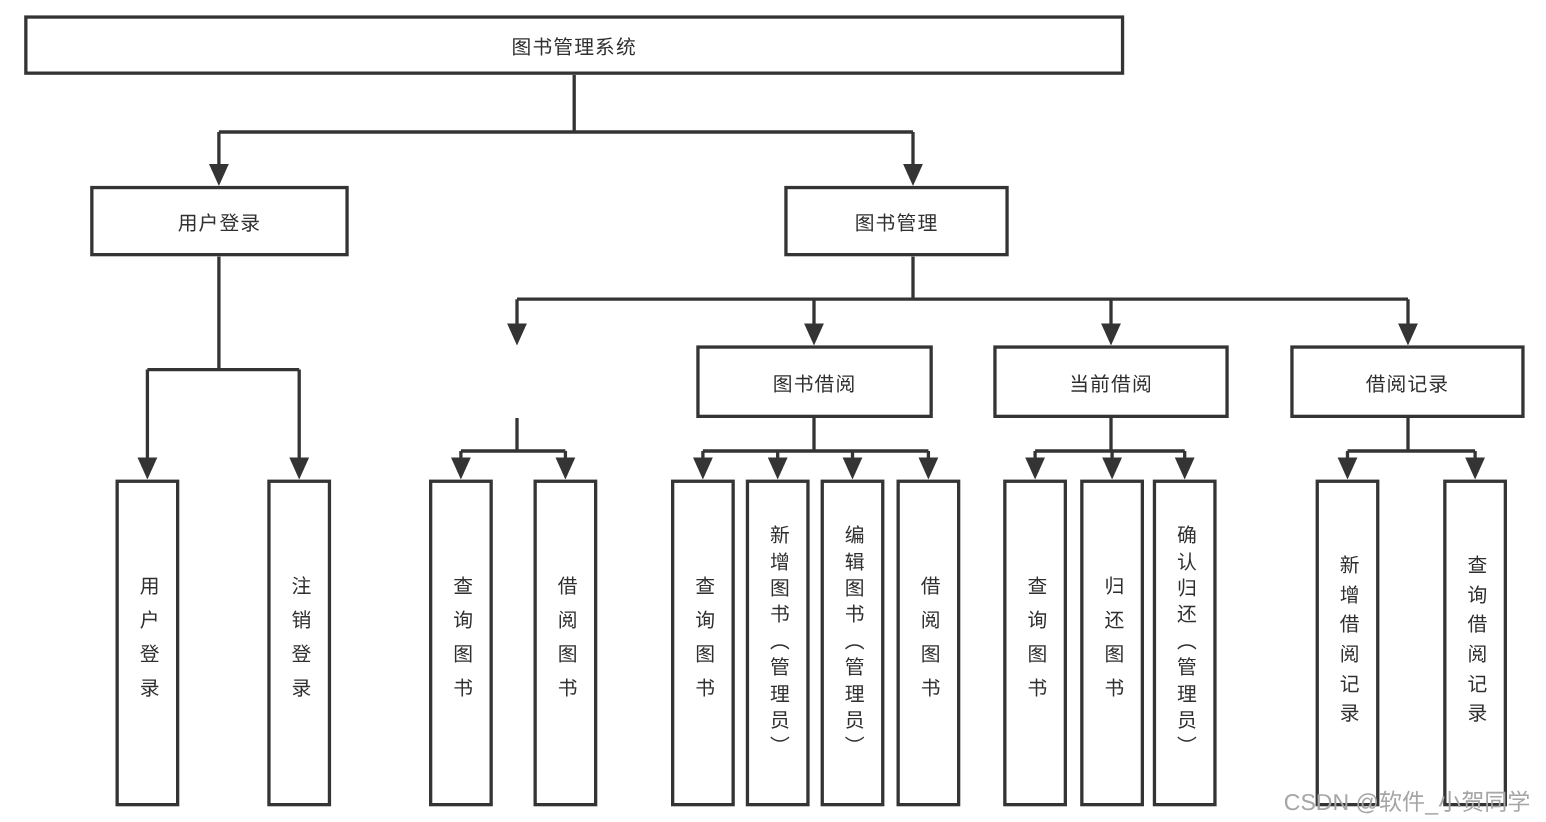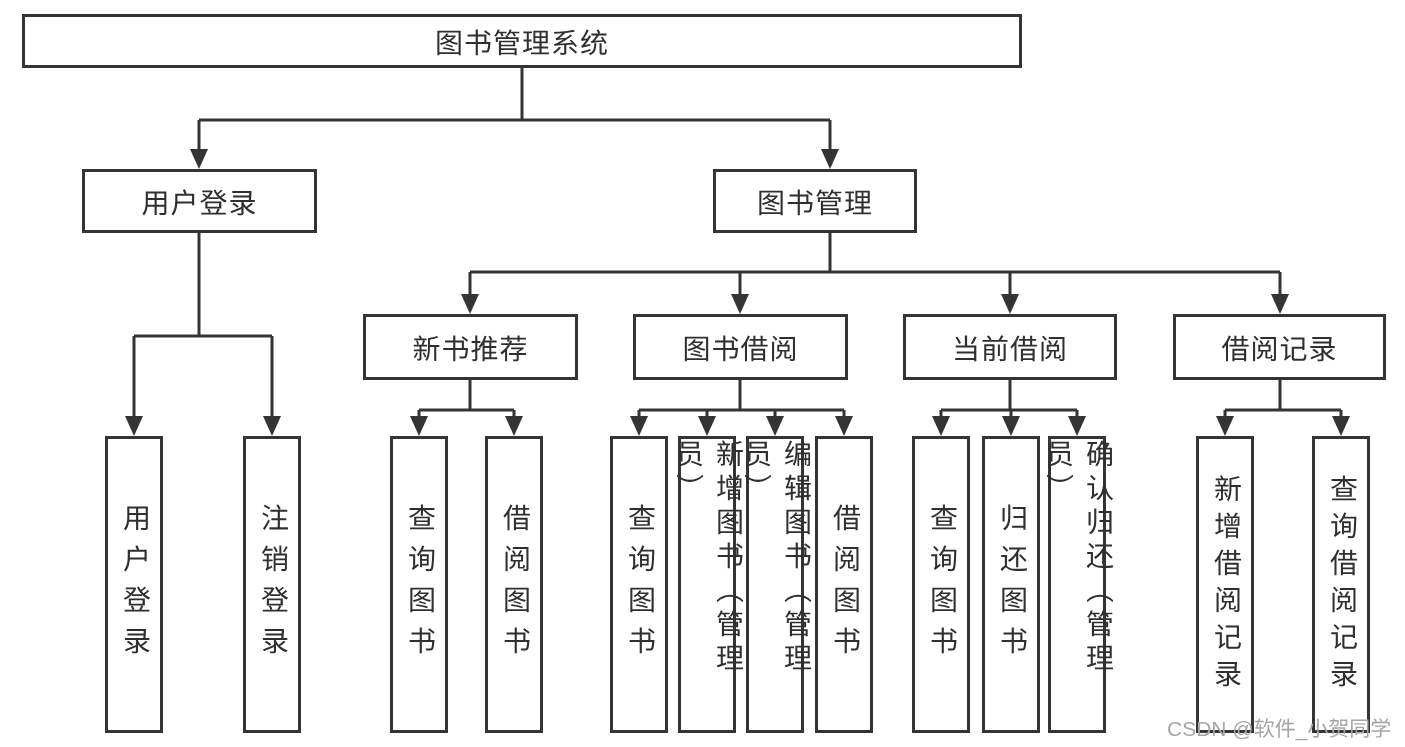--- a/index.html
+++ b/index.html
@@ -20,21 +20,21 @@
   .head { fill: var(--line, #343434); stroke: none; }
   .box {
     position: absolute;
     box-sizing: border-box;
     border: 3px solid var(--line, #343434);
     background: #ffffff;
     display: flex;
     align-items: center;
     justify-content: center;
     color: var(--text, #2f2f2f);
-    font-size: 28px;
+    font-size: 18px;
     letter-spacing: 1px;
   }
   .v .t {
     writing-mode: vertical-rl;
     text-orientation: mixed;
   }
   .sp-l .t { letter-spacing: 13px; }
   .sp-m .t { letter-spacing: 9px; }
   .sp-s .t { letter-spacing: 6px; }
   .watermark {
@@ -91,23 +91,20 @@
     <span class="t">图书管理系统</span>
   </div>
 
   <div class="box" style="left:82px; top:169px; width:235px; height:64px;">
     <span class="t">用户登录</span>
   </div>
   <div class="box" style="left:713px; top:169px; width:204px; height:64px;">
     <span class="t">图书管理</span>
   </div>
 
-  <div class="box" style="left:363px; top:314px; width:215px; height:66px;">
-    <span class="t">新书推荐</span>
-  </div>
   <div class="box" style="left:633px; top:314px; width:215px; height:66px;">
     <span class="t">图书借阅</span>
   </div>
   <div class="box" style="left:1173px; top:314px; width:213px; height:66px;">
     <span class="t">借阅记录</span>
   </div>
   <div class="box" style="left:903px; top:314px; width:214px; height:66px;">
     <span class="t">当前借阅</span>
   </div>
 

